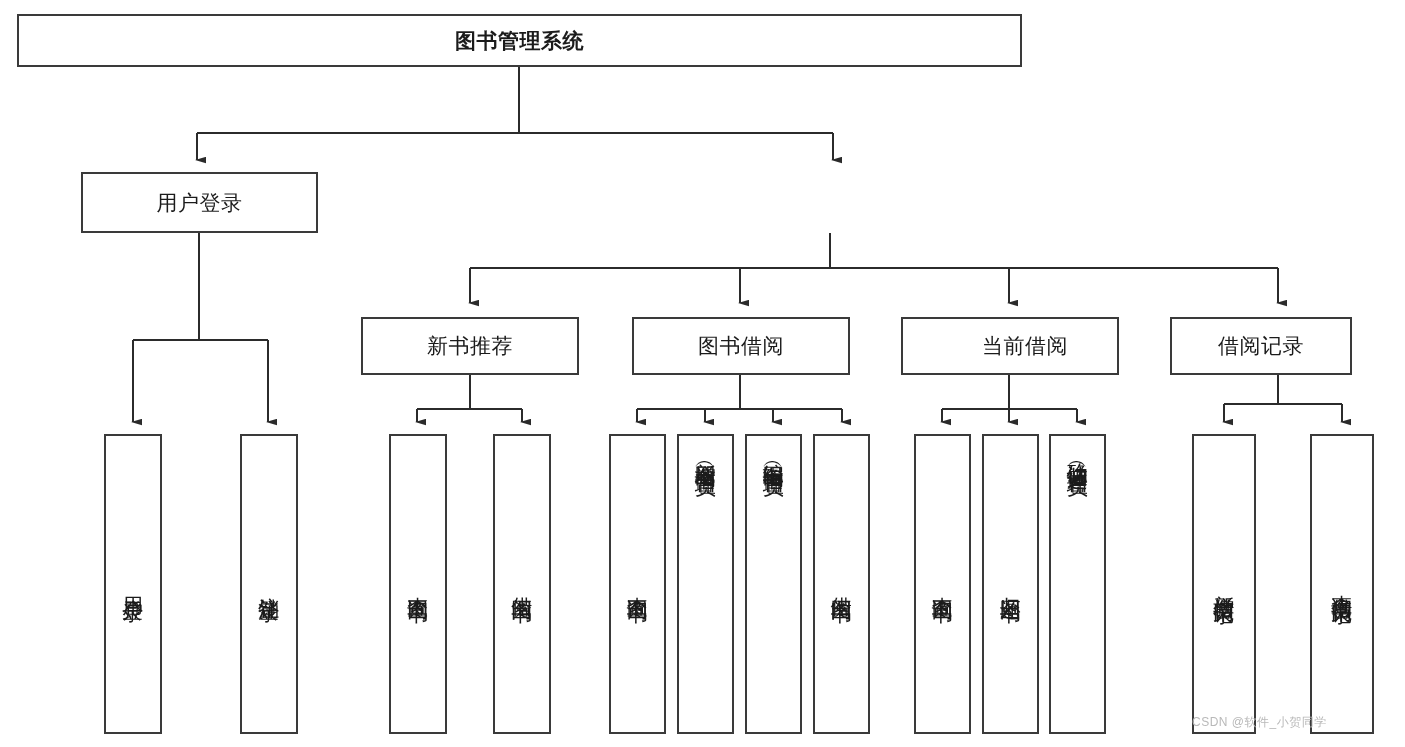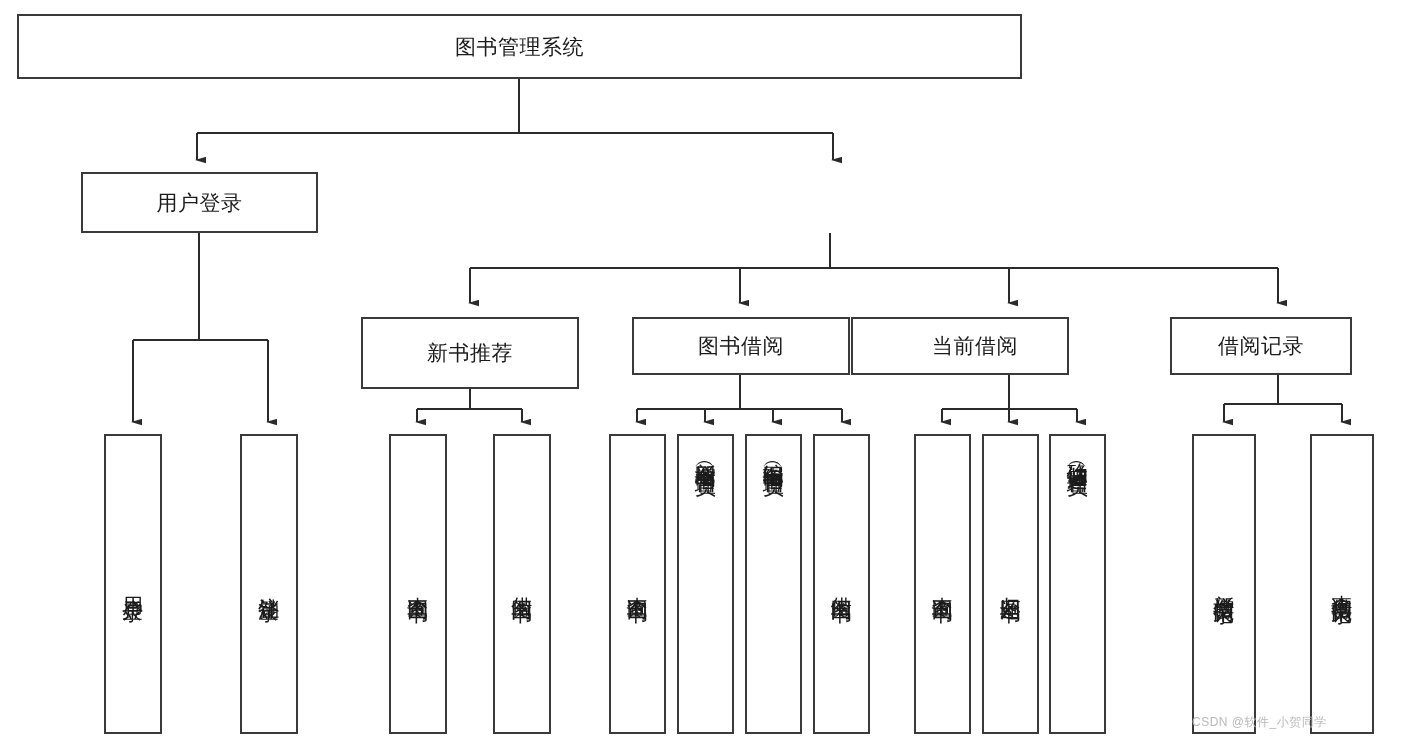--- a/index.html
+++ b/index.html
@@ -112,38 +112,38 @@
       <path d="M1009,409 L1009,422" marker-end="url(#arrow)"></path>
       <path d="M1077,409 L1077,422" marker-end="url(#arrow)"></path>
 
       <path d="M1278,375 L1278,404"></path>
       <path d="M1224,404 L1342,404"></path>
       <path d="M1224,404 L1224,422" marker-end="url(#arrow)"></path>
       <path d="M1342,404 L1342,422" marker-end="url(#arrow)"></path>
     </g>
   </svg>
 
-  <div class="node h" style="left:17px; top:14px; width:1005px; height:65px;">
+  <div class="node h" style="left:17px; top:14px; width:1005px; height:53px;font-weight:bold;">
     <span>图书管理系统</span>
   </div>
 
   <div class="node h" style="left:81px; top:172px; width:237px; height:61px;">
     <span>用户登录</span>
   </div>
 
 
-  <div class="node h" style="left:361px; top:317px; width:218px; height:72px;">
+  <div class="node h" style="left:361px; top:317px; width:218px; height:58px;">
     <span>新书推荐</span>
   </div>
 
   <div class="node h" style="left:632px; top:317px; width:218px; height:58px;text-align:center;">
     <span>图书借阅</span>
   </div>
 
-  <div class="node h" style="left:851px; top:317px; width:218px; height:58px;padding-left:30px;">
+  <div class="node h" style="left:901px; top:317px; width:218px; height:58px;padding-left:30px;">
     <span>当前借阅</span>
   </div>
 
   <div class="node h" style="left:1170px; top:317px; width:182px; height:58px;">
     <span>借阅记录</span>
   </div>
 
   <div class="node v mid" style="left:104px; top:434px; width:58px; height:300px;">
     <span class="vtext">用户登录</span>
   </div>

